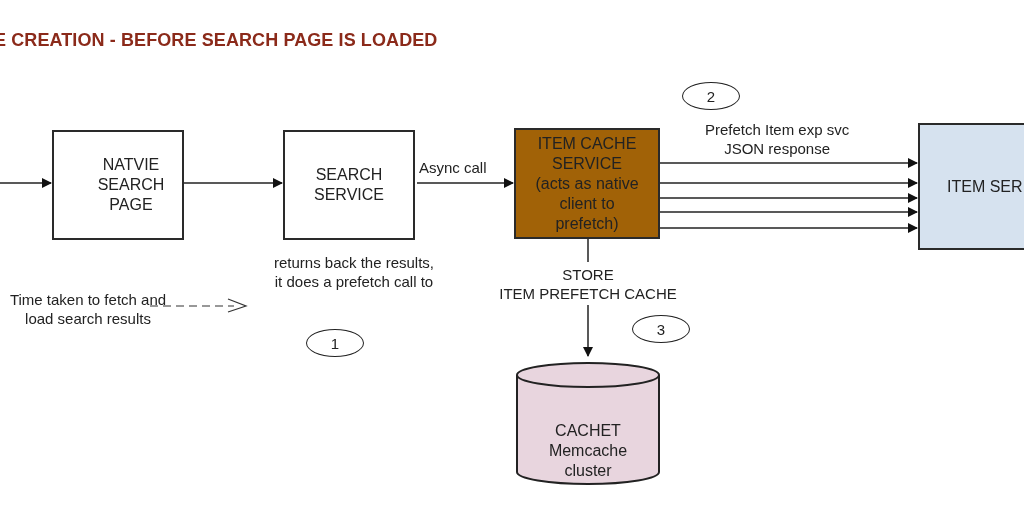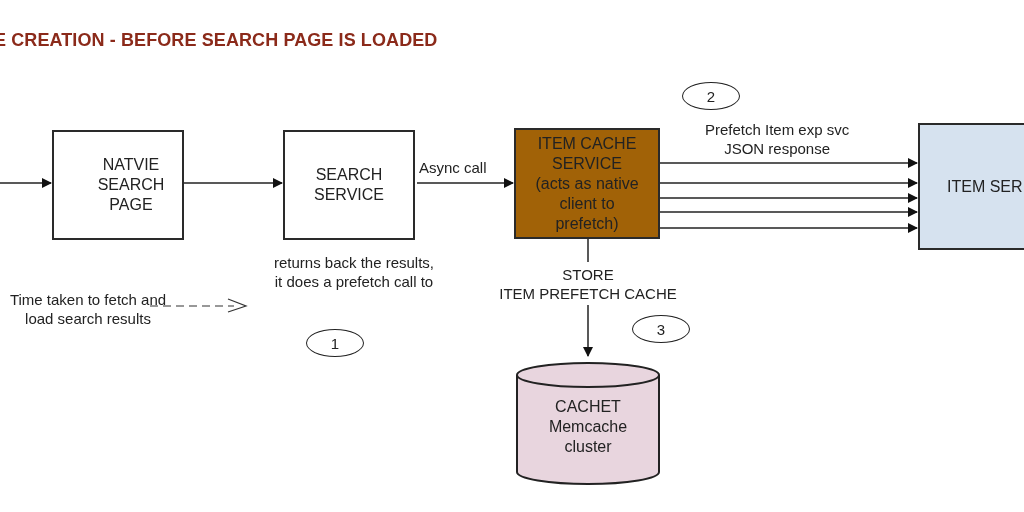--- a/index.html
+++ b/index.html
@@ -8,21 +8,21 @@
   .title { position:absolute; left:-6px; top:30px; font-size:18px; font-weight:bold;
            color:#8b2a1a; letter-spacing:0.1px; white-space:nowrap; }
   svg.wires { position:absolute; left:0; top:0; }
   .box { position:absolute; box-sizing:border-box; border:2px solid #2a2a2a;
          display:flex; align-items:center; justify-content:center; text-align:center;
          font-size:16px; line-height:20px; }
   .box span { display:block; }
   .lbl { position:absolute; text-align:center; font-size:15px; line-height:19px; white-space:nowrap; }
   .oval { position:absolute; box-sizing:border-box; border:1.6px solid #222; border-radius:50%;
           display:flex; align-items:center; justify-content:center; font-size:15px; }
-  .cyl-text { position:absolute; text-align:center; font-size:16px; line-height:20px; }
+  .cyl-text { position:absolute; text-align:center; font-size:16px; line-height:20px;margin-top:24px; }
 </style>
 </head>
 <body>
 
 <div class="title">E CREATION - BEFORE SEARCH PAGE IS LOADED</div>
 
 <svg class="wires" width="1024" height="512">
   <defs>
     <marker id="ah" markerWidth="10" markerHeight="10" refX="9" refY="5" orient="auto" markerUnits="userSpaceOnUse">
       <path d="M0,0 L10,5 L0,10 z" fill="#111"></path>

